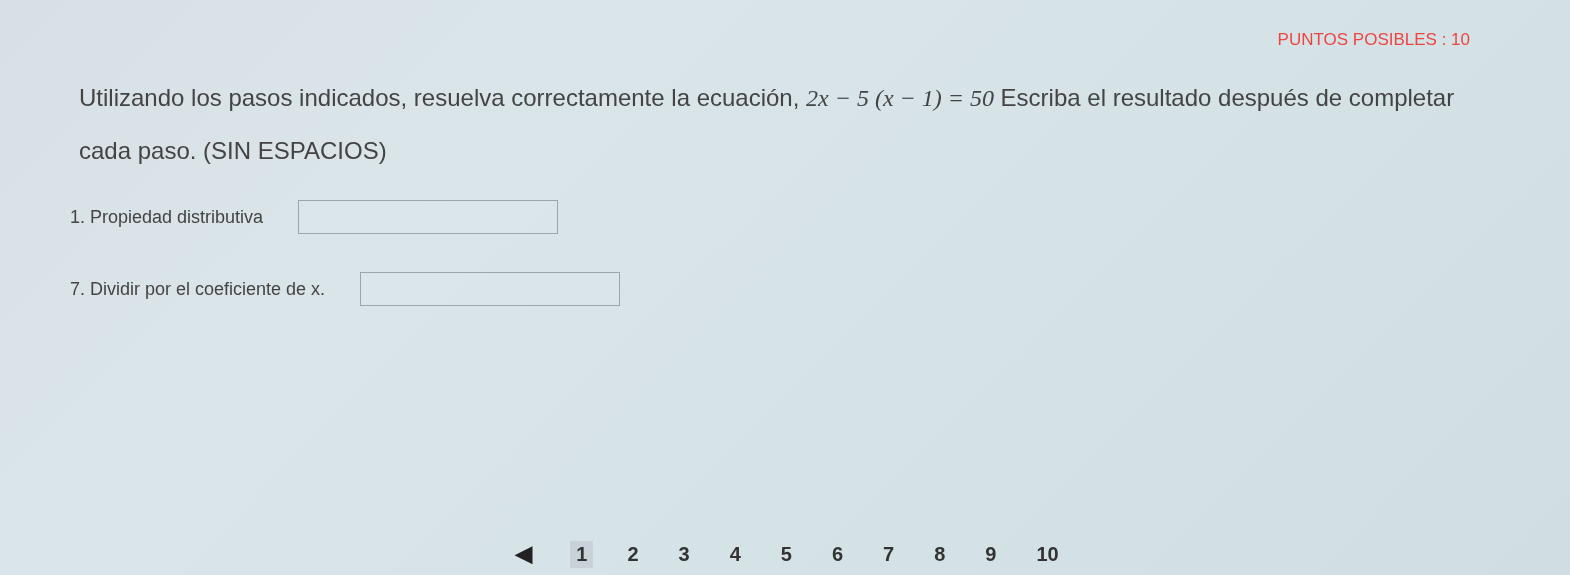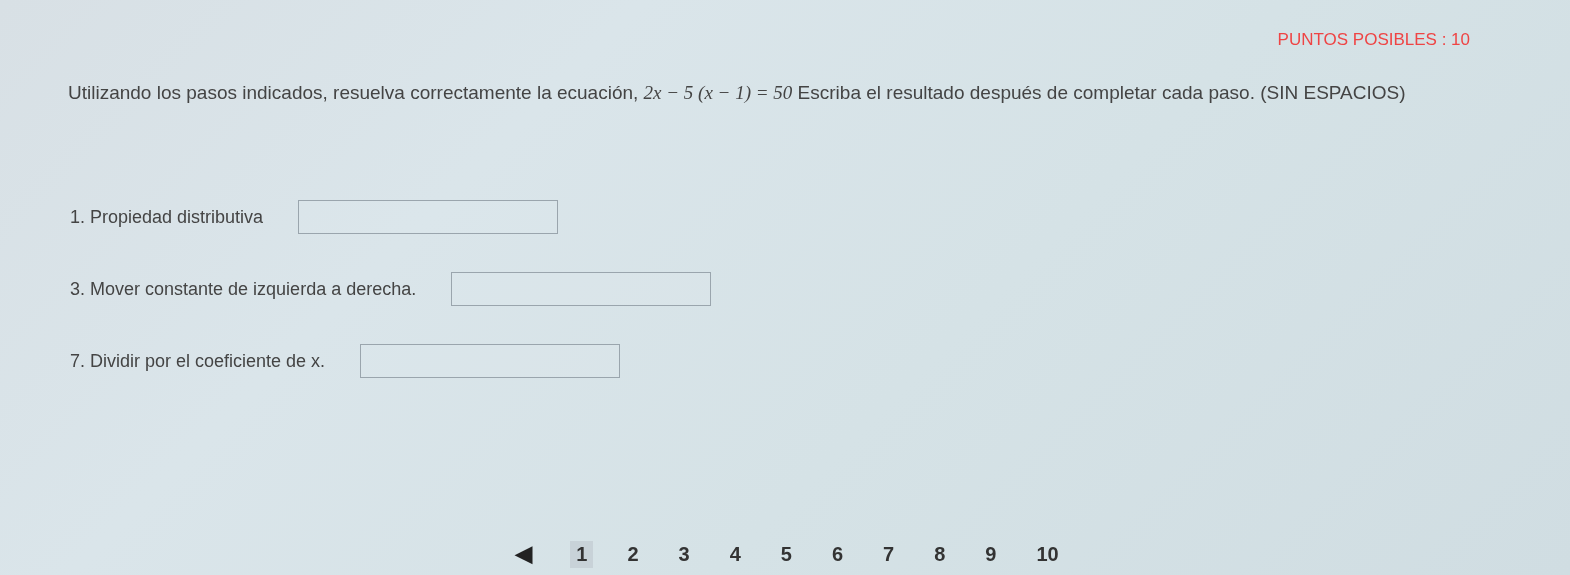--- a/index.html
+++ b/index.html
@@ -18,23 +18,23 @@
     .header-points {
       position: absolute;
       top: 30px;
       right: 100px;
       font-size: 17px;
       color: #ef4444;
     }
     .question-text {
       position: absolute;
       top: 72px;
-      left: 68px;
+      left: 79px;
       right: 60px;
-      font-size: 19px;
+      font-size: 24px;
       color: #444;
       line-height: 2.2;
     }
     .equation {
       font-family: 'Times New Roman', serif;
       font-style: italic;
     }
     .steps-container {
       position: absolute;
       top: 200px;
@@ -98,24 +98,20 @@
   <span class="equation">2x − 5 (x − 1) = 50</span>
   <span> Escriba el resultado después de completar cada paso. (SIN ESPACIOS)</span>
 </div>
 
 <div class="steps-container">
   <div class="step-row">
     <span class="step-label">1. Propiedad distributiva</span>
     <input type="text" class="step-input" value="" style="">
   </div>
   <div class="step-row">
-    <span class="step-label">3. Mover constante de izquierda a derecha.</span>
-    <input type="text" class="step-input" value="" style="">
-  </div>
-  <div class="step-row">
     <span class="step-label">7. Dividir por el coeficiente de x.</span>
     <input type="text" class="step-input" value="" style="">
   </div>
 </div>
 
 <div class="pagination">
   <span class="pagination-arrow">◀</span>
   <span class="pagination-item active">1</span>
   <span class="pagination-item">2</span>
   <span class="pagination-item">3</span>

